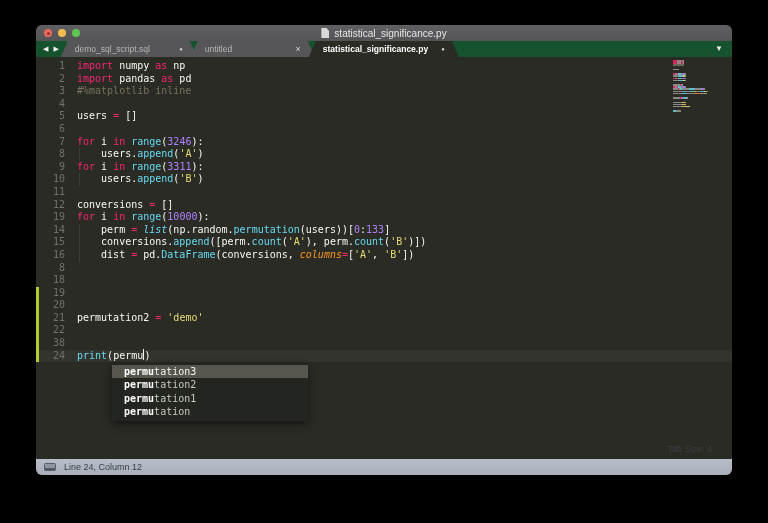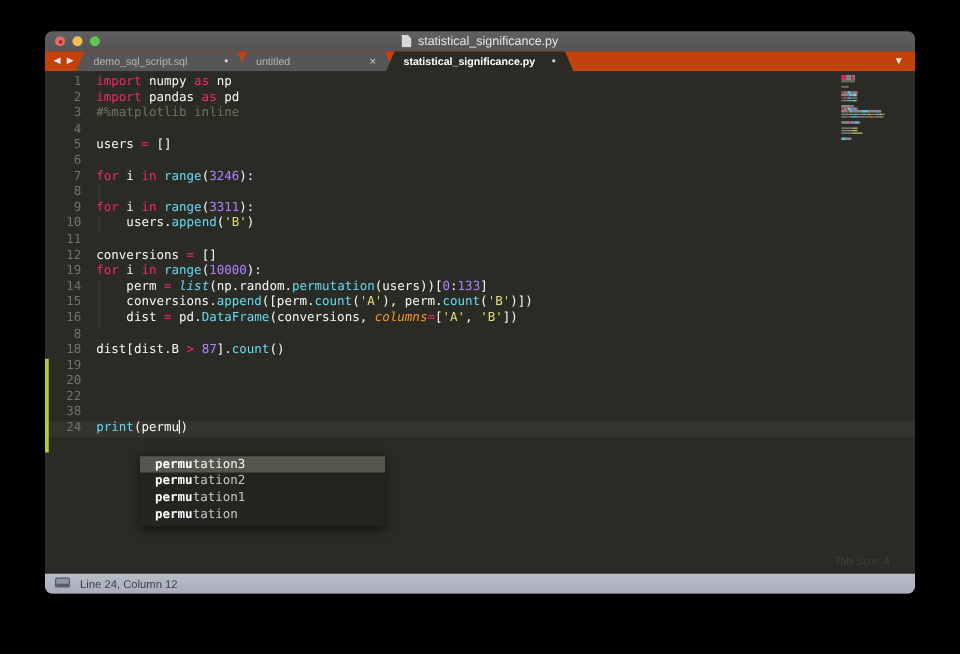--- a/index.html
+++ b/index.html
@@ -21,21 +21,21 @@
                       border-radius:50%; background:#90322d; }
   .light.yellow { background:#f5bd4f; }
   .light.green  { background:#61c554; }
   .title-wrap { position:absolute; left:0; right:0; top:0; bottom:0;
                 display:flex; align-items:center; justify-content:center;
                 gap:5px; color:#e6e6e6; font-size:10px; }
   .doc-icon { width:8px; height:10px; background:#d9d9d9;
               clip-path:polygon(0 0, 62% 0, 100% 32%, 100% 100%, 0 100%); }
 
   
-  .tabbar { position:relative; height:16px; background:#c2410c;
+  .tabbar { position:relative; height:16px; background:#14532d;
             display:flex; align-items:center; }
   .nav { display:flex; align-items:center; gap:5px; height:16px; padding:0 8px 0 7px; }
   .nav span { color:#f2f2f0; font-size:7px; line-height:16px; cursor:default; }
   #tabs { display:flex; height:16px; }
   .tab { position:relative; height:16px; display:flex; align-items:center;
          justify-content:space-between; padding:0 14px; margin-left:-6px;
          clip-path:polygon(7px 0, calc(100% - 7px) 0, 100% 100%, 0 100%);
          background:#565558; color:#b7b7b5; font-size:8.5px; white-space:nowrap; }
   .tab.active { background:#2b2b26; color:#ffffff; font-weight:bold; z-index:2; }
   .tab .mdot { font-size:6px; color:#cfcfcd; margin-left:10px; font-weight:normal; }
@@ -80,21 +80,21 @@
   .ac-item { height:13.4px; line-height:13.4px; padding-left:12px;
              font-family:"DejaVu Sans Mono", monospace; font-size:10px;
              color:#c9c9c1; white-space:pre; }
   .ac-item b { color:#ffffff; }
   .ac-item.selected { background:#56564e; color:#f4f4ef; }
 
   
   .statusbar { position:absolute; left:0; right:0; bottom:0; height:16px;
                background:linear-gradient(#b8bec8,#a7aeba);
                display:flex; align-items:center; font-size:9px; color:#3d3f44; }
-  .sb-left { display:flex; gap:8px; margin-left:8px; }
+  .sb-left { display:flex; align-items:center; gap:8px; margin-left:8px; }
   .monitor-icon { width:12px; height:8px; border:1px solid #555962; border-radius:1.5px;
                   background:#8f96a2; box-shadow:inset 0 -2px 0 #555962; }
   .sb-right { margin-left:auto; display:flex; gap:26px; margin-right:20px;flex-direction:column; }
 </style>
 </head>
 <body>
 
 <div class="window">
 
   <div class="titlebar">
@@ -134,33 +134,34 @@
   <div class="editor">
     <div class="git-bar" id="gitbar" style="top: 229.8px; height: 75.6px;"></div>
     <div id="code">
         <div class="row"><span class="ln">1</span><span class="codetext"><span class="t-kw">import</span><span class="t-fg"> numpy </span><span class="t-kw">as</span><span class="t-fg"> np</span></span></div>
         <div class="row"><span class="ln">2</span><span class="codetext"><span class="t-kw">import</span><span class="t-fg"> pandas </span><span class="t-kw">as</span><span class="t-fg"> pd</span></span></div>
         <div class="row"><span class="ln">3</span><span class="codetext"><span class="t-cmt">#%matplotlib inline</span></span></div>
         <div class="row"><span class="ln">4</span><span class="codetext"></span></div>
         <div class="row"><span class="ln">5</span><span class="codetext"><span class="t-fg">users </span><span class="t-kw">=</span><span class="t-fg"> []</span></span></div>
         <div class="row"><span class="ln">6</span><span class="codetext"></span></div>
         <div class="row"><span class="ln">7</span><span class="codetext"><span class="t-kw">for</span><span class="t-fg"> i </span><span class="t-kw">in</span><span class="t-fg"> </span><span class="t-fn">range</span><span class="t-fg">(</span><span class="t-num">3246</span><span class="t-fg">):</span></span></div>
-        <div class="row"><span class="ln">8</span><span class="guide"></span></div>
+        <div class="row"><span class="ln">8</span><span class="guide"></span><span class="codetext"><span class="t-fg">    users.</span><span class="t-fn">append</span><span class="t-fg">(</span><span class="t-str">'A'</span><span class="t-fg">)</span></span></div>
         <div class="row"><span class="ln">9</span><span class="codetext"><span class="t-kw">for</span><span class="t-fg"> i </span><span class="t-kw">in</span><span class="t-fg"> </span><span class="t-fn">range</span><span class="t-fg">(</span><span class="t-num">3311</span><span class="t-fg">):</span></span></div>
         <div class="row"><span class="ln">10</span><span class="guide"></span><span class="codetext"><span class="t-fg">    users.</span><span class="t-fn">append</span><span class="t-fg">(</span><span class="t-str">'B'</span><span class="t-fg">)</span></span></div>
         <div class="row"><span class="ln">11</span><span class="codetext"></span></div>
         <div class="row"><span class="ln">12</span><span class="codetext"><span class="t-fg">conversions </span><span class="t-kw">=</span><span class="t-fg"> []</span></span></div>
         <div class="row"><span class="ln">19</span><span class="codetext"><span class="t-kw">for</span><span class="t-fg"> i </span><span class="t-kw">in</span><span class="t-fg"> </span><span class="t-fn">range</span><span class="t-fg">(</span><span class="t-num">10000</span><span class="t-fg">):</span></span></div>
         <div class="row"><span class="ln">14</span><span class="guide"></span><span class="codetext"><span class="t-fg">    perm </span><span class="t-kw">=</span><span class="t-fg"> </span><span class="t-fni">list</span><span class="t-fg">(np.random.</span><span class="t-fn">permutation</span><span class="t-fg">(users))[</span><span class="t-num">0</span><span class="t-fg">:</span><span class="t-num">133</span><span class="t-fg">]</span></span></div>
         <div class="row"><span class="ln">15</span><span class="guide"></span><span class="codetext"><span class="t-fg">    conversions.</span><span class="t-fn">append</span><span class="t-fg">([perm.</span><span class="t-fn">count</span><span class="t-fg">(</span><span class="t-str">'A'</span><span class="t-fg">), perm.</span><span class="t-fn">count</span><span class="t-fg">(</span><span class="t-str">'B'</span><span class="t-fg">)])</span></span></div>
         <div class="row"><span class="ln">16</span><span class="guide"></span><span class="codetext"><span class="t-fg">    dist </span><span class="t-kw">=</span><span class="t-fg"> pd.</span><span class="t-fn">DataFrame</span><span class="t-fg">(conversions, </span><span class="t-param">columns</span><span class="t-kw">=</span><span class="t-fg">[</span><span class="t-str">'A'</span><span class="t-fg">, </span><span class="t-str">'B'</span><span class="t-fg">])</span></span></div>
         <div class="row"><span class="ln">8</span><span class="codetext"></span></div>
-        <div class="row"><span class="ln">18</span><span class="codetext"><span class="t-fg">dist[dist.B </span><span class="t-kw">&gt;</span><span class="t-fg"> </span><span class="t-num">87</span><span class="t-fg">].</span><span class="t-fn">count</span><span class="t-fg">()</span></span></div>
+        <div class="row"><span class="ln">18</span></div>
         <div class="row"><span class="ln">19</span><span class="codetext"></span></div>
         <div class="row"><span class="ln">20</span></div>
+        <div class="row"><span class="ln">21</span><span class="codetext"><span class="t-fg">permutation2 </span><span class="t-kw">=</span><span class="t-fg"> </span><span class="t-str">'demo'</span></span></div>
         <div class="row"><span class="ln">22</span></div>
         <div class="row"><span class="ln">38</span><span class="codetext"></span></div>
         <div class="row current"><span class="ln">24</span><span class="codetext"><span class="t-fn">print</span><span class="t-fg">(permu</span><span class="cursor"></span><span class="t-fg">)</span></span></div>
       </div>
     <div id="minimap">
         <div class="mrow"><span style="width: 3.6px; background: rgb(249, 38, 114);"></span><span style="width: 4.2px; background: rgb(154, 154, 148);"></span><span style="width: 1.2px; background: rgb(249, 38, 114);"></span><span style="width: 1.8px; background: rgb(154, 154, 148);"></span></div>
         <div class="mrow"><span style="width: 3.6px; background: rgb(249, 38, 114);"></span><span style="width: 4.8px; background: rgb(154, 154, 148);"></span><span style="width: 1.2px; background: rgb(249, 38, 114);"></span><span style="width: 1.8px; background: rgb(154, 154, 148);"></span></div>
         <div class="mrow"><span style="width: 11.4px; background: rgb(117, 113, 94);"></span></div>
         <div class="mrow"></div>
         <div class="mrow"><span style="width: 3.6px; background: rgb(154, 154, 148);"></span><span style="width: 0.6px; background: rgb(249, 38, 114);"></span><span style="width: 1.8px; background: rgb(154, 154, 148);"></span></div>

